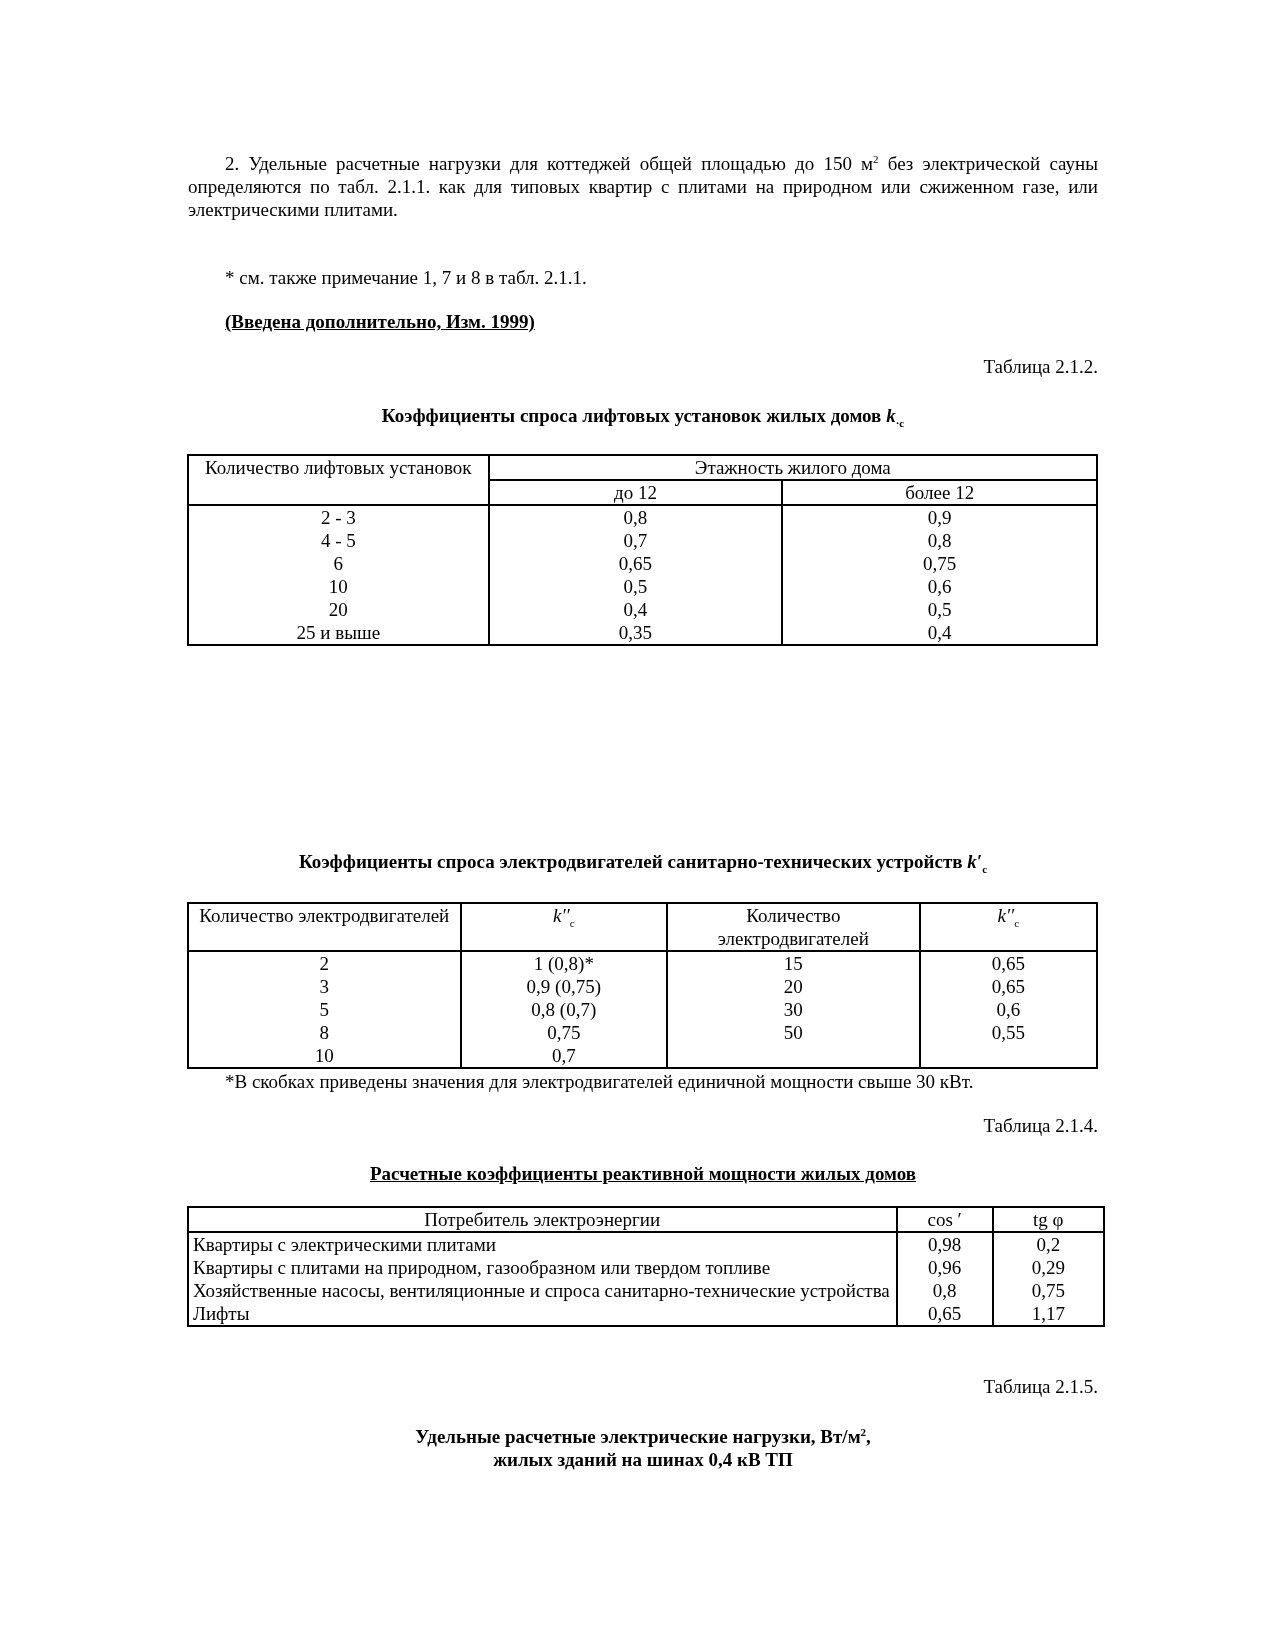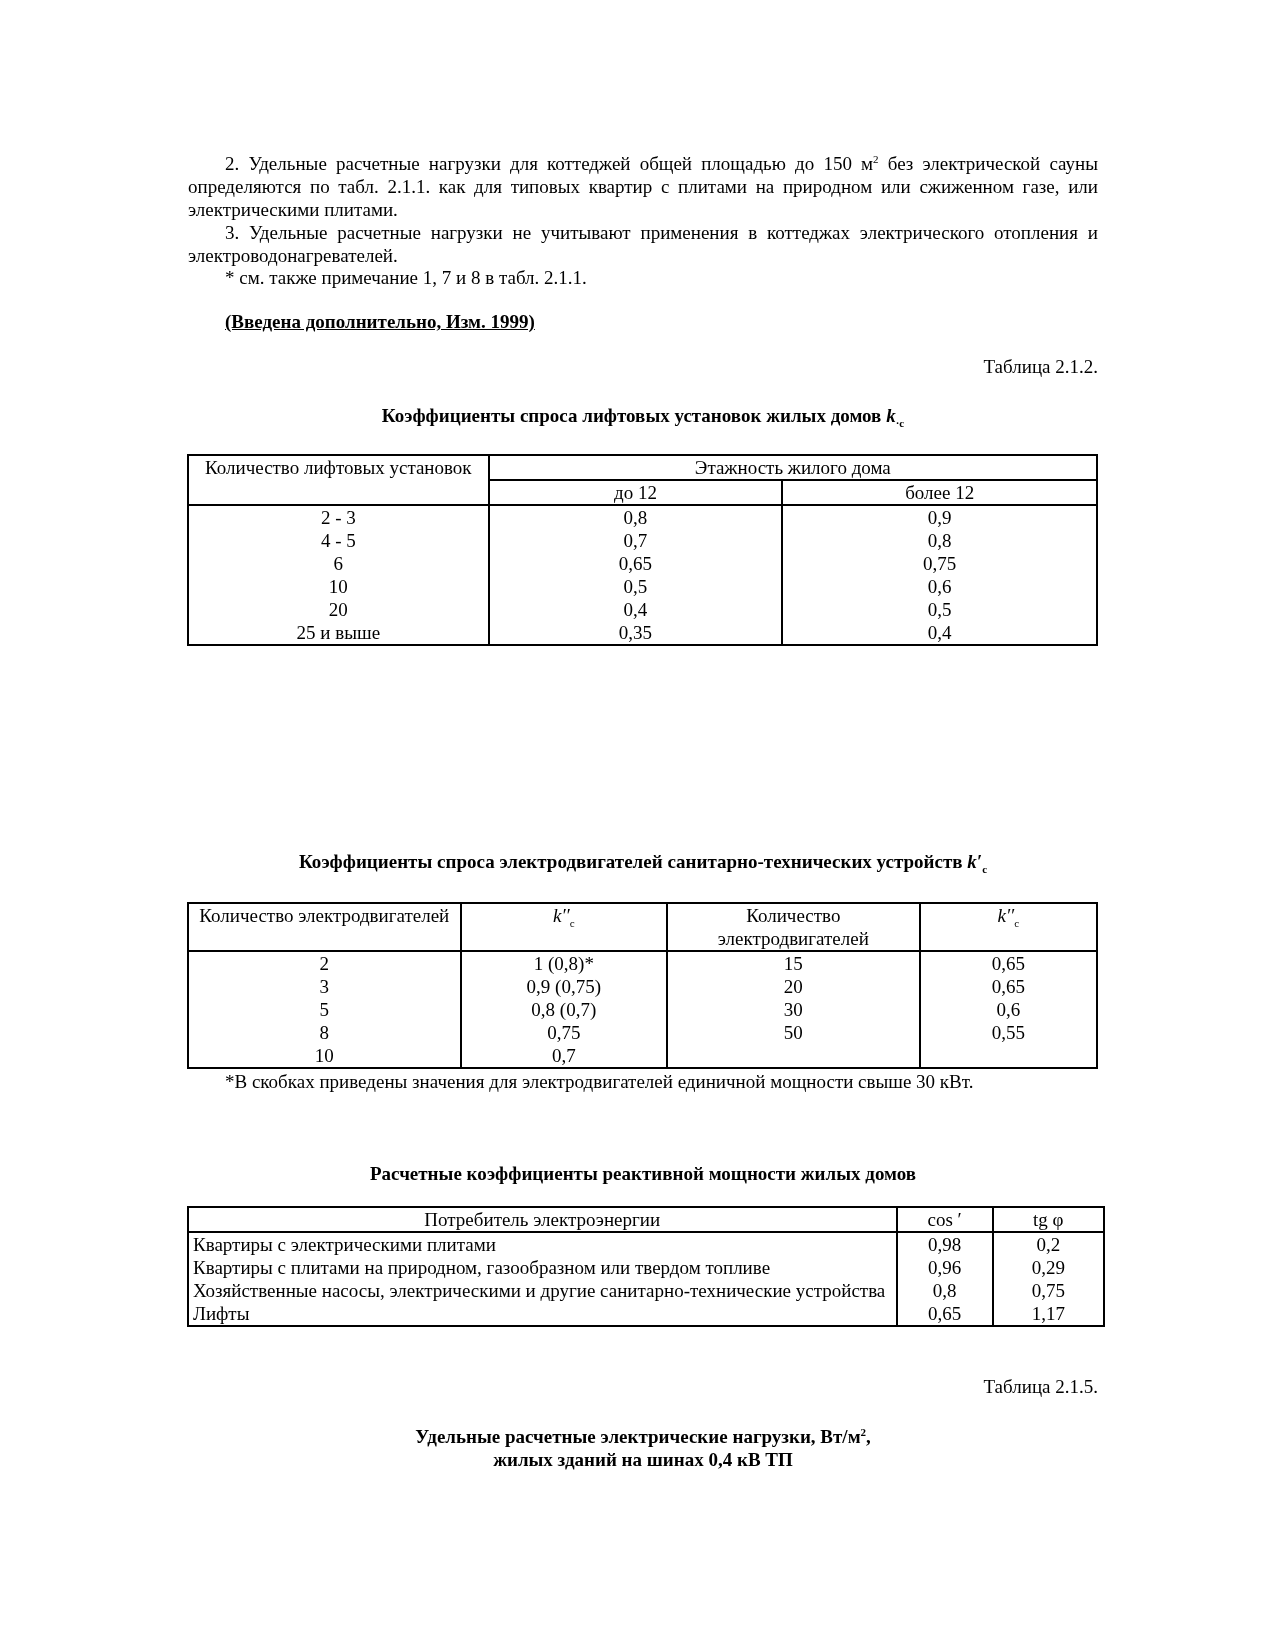--- a/index.html
+++ b/index.html
@@ -25,21 +25,20 @@
   sup, sub { font-size:11px; line-height:0; }
   .k { font-style:italic; }
 </style>
 </head>
 <body>
 
 <div class="page">
 
   <p class="para" style="top:152px;"><span>2. Удельные расчетные нагрузки для коттеджей общей площадью до 150 м</span><sup>2</sup><span> без электрической сауны определяются  по табл. 2.1.1. как для типовых квартир с плитами на природном или сжиженном газе, или электрическими плитами.</span></p>
 
-  <p class="para" style="top:221px;">3. Удельные расчетные нагрузки  не учитывают применения в коттеджах электрического отопления и электроводонагревателей.</p>
 
   <p class="para" style="top:266px;">* см. также примечание 1, 7 и 8 в табл. 2.1.1.</p>
 
   <p class="para bold" style="top:310px;">(Введена дополнительно, Изм. 1999)</p>
 
   <p class="p-right" style="top:355px;">Таблица 2.1.2.</p>
   <p class="p-center" style="top:404px;"><span>Коэффициенты спроса лифтовых установок жилых домов </span><span class="k">k</span><sub>·с</sub></p>
 
   <table class="t1">
     <colgroup>
@@ -137,21 +136,22 @@
           <td>10</td>
           <td>0,7</td>
           <td></td>
           <td></td>
         </tr>
     </tbody>
   </table>
 
   <p class="para" style="top:1070px;">*В скобках приведены значения для электродвигателей единичной мощности свыше 30 кВт.</p>
 
-  <p class="p-center" style="top:1162px;">Расчетные коэффициенты реактивной мощности жилых домов</p>
+  <p class="p-right" style="top:1114px;">Таблица 2.1.4.</p>
+  <p class="p-center" style="top:1162px;text-decoration:underline;">Расчетные коэффициенты реактивной мощности жилых домов</p>
 
   <table class="t3">
     <colgroup>
         <col style="width:700px">
         <col style="width:95px">
         <col style="width:110px">
       </colgroup>
     <thead>
       <tr>
         <th>Потребитель электроэнергии</th>
@@ -164,21 +164,21 @@
           <td class="left">Квартиры с электрическими плитами</td>
           <td>0,98</td>
           <td>0,2</td>
         </tr>
       <tr>
           <td class="left">Квартиры с плитами на природном, газообразном или твердом топливе</td>
           <td>0,96</td>
           <td>0,29</td>
         </tr>
       <tr>
-          <td class="left">Хозяйственные насосы, электрическими и другие санитарно-технические устройства</td>
+          <td class="left">Хозяйственные насосы, вентиляционные и спроса санитарно-технические устройства</td>
           <td>0,8</td>
           <td>0,75</td>
         </tr>
       <tr>
           <td class="left">Лифты</td>
           <td style="vertical-align:bottom">0,65</td>
           <td style="vertical-align:bottom">1,17</td>
         </tr>
     </tbody>
   </table>

